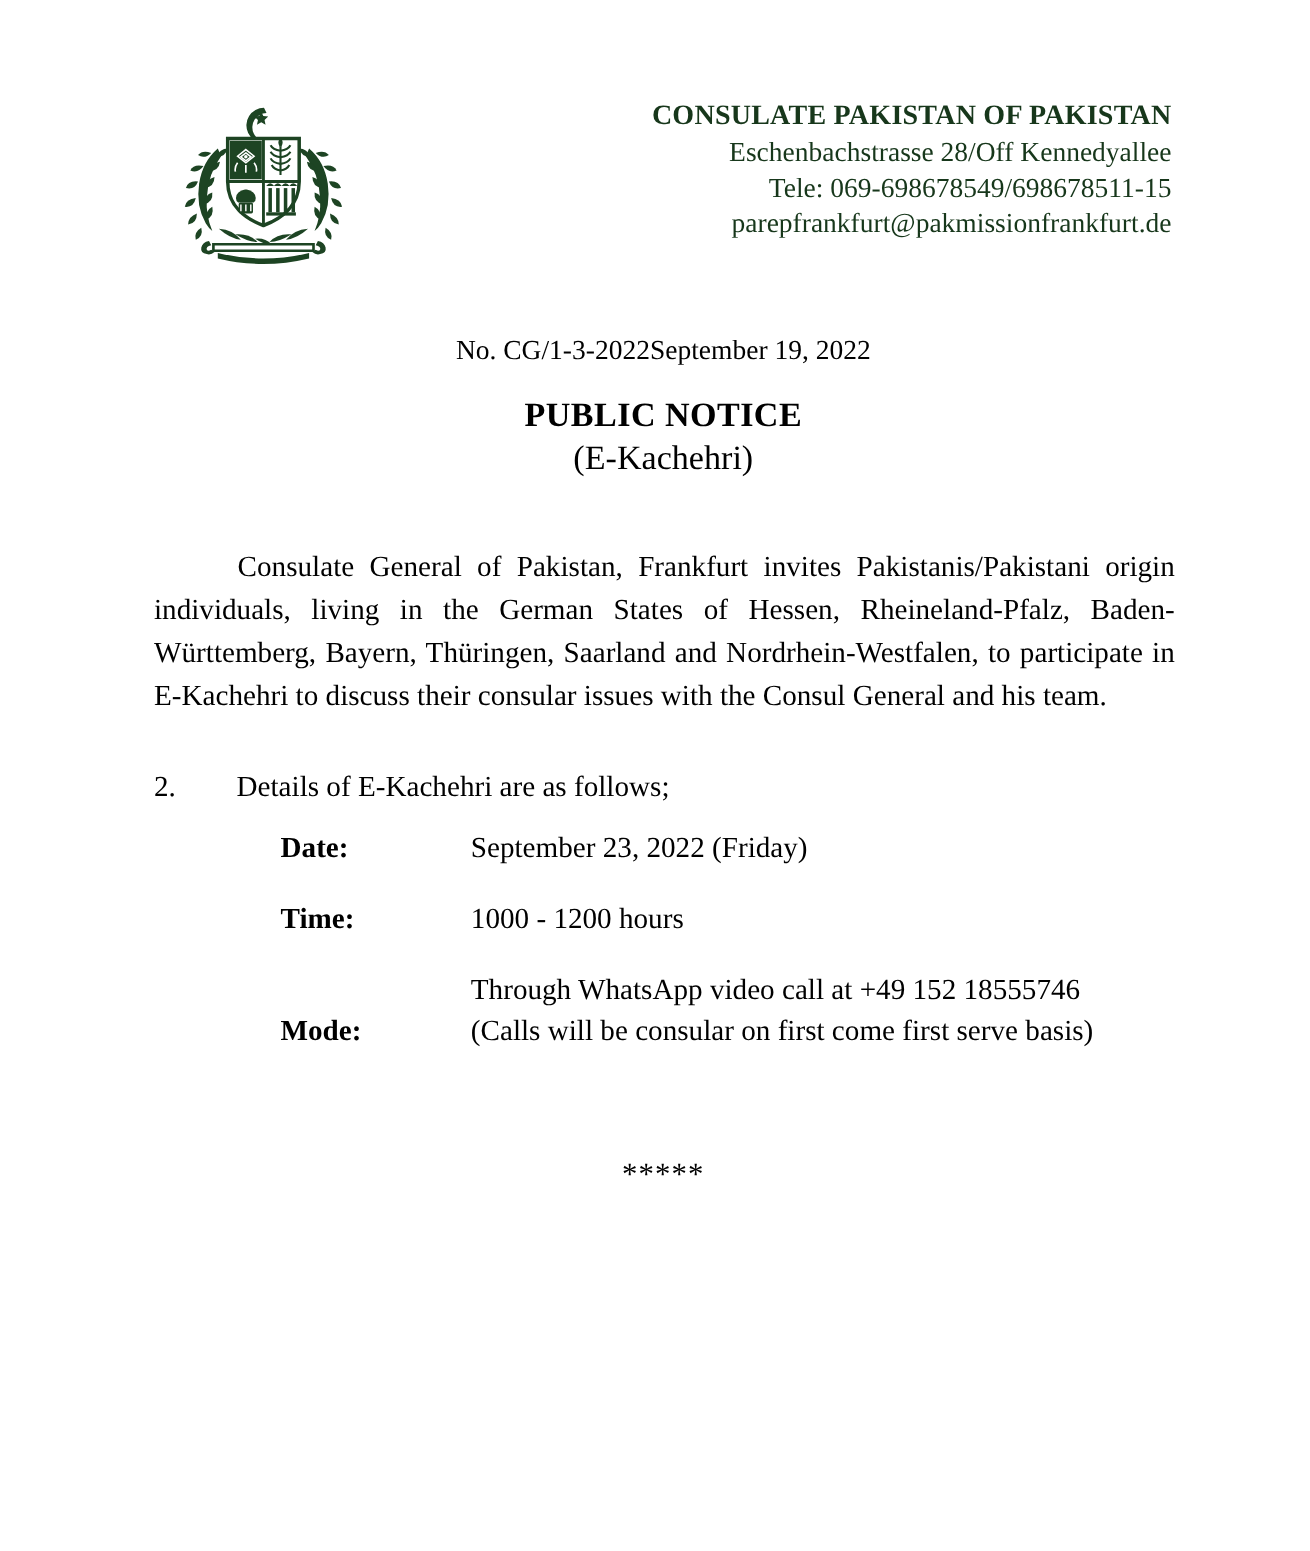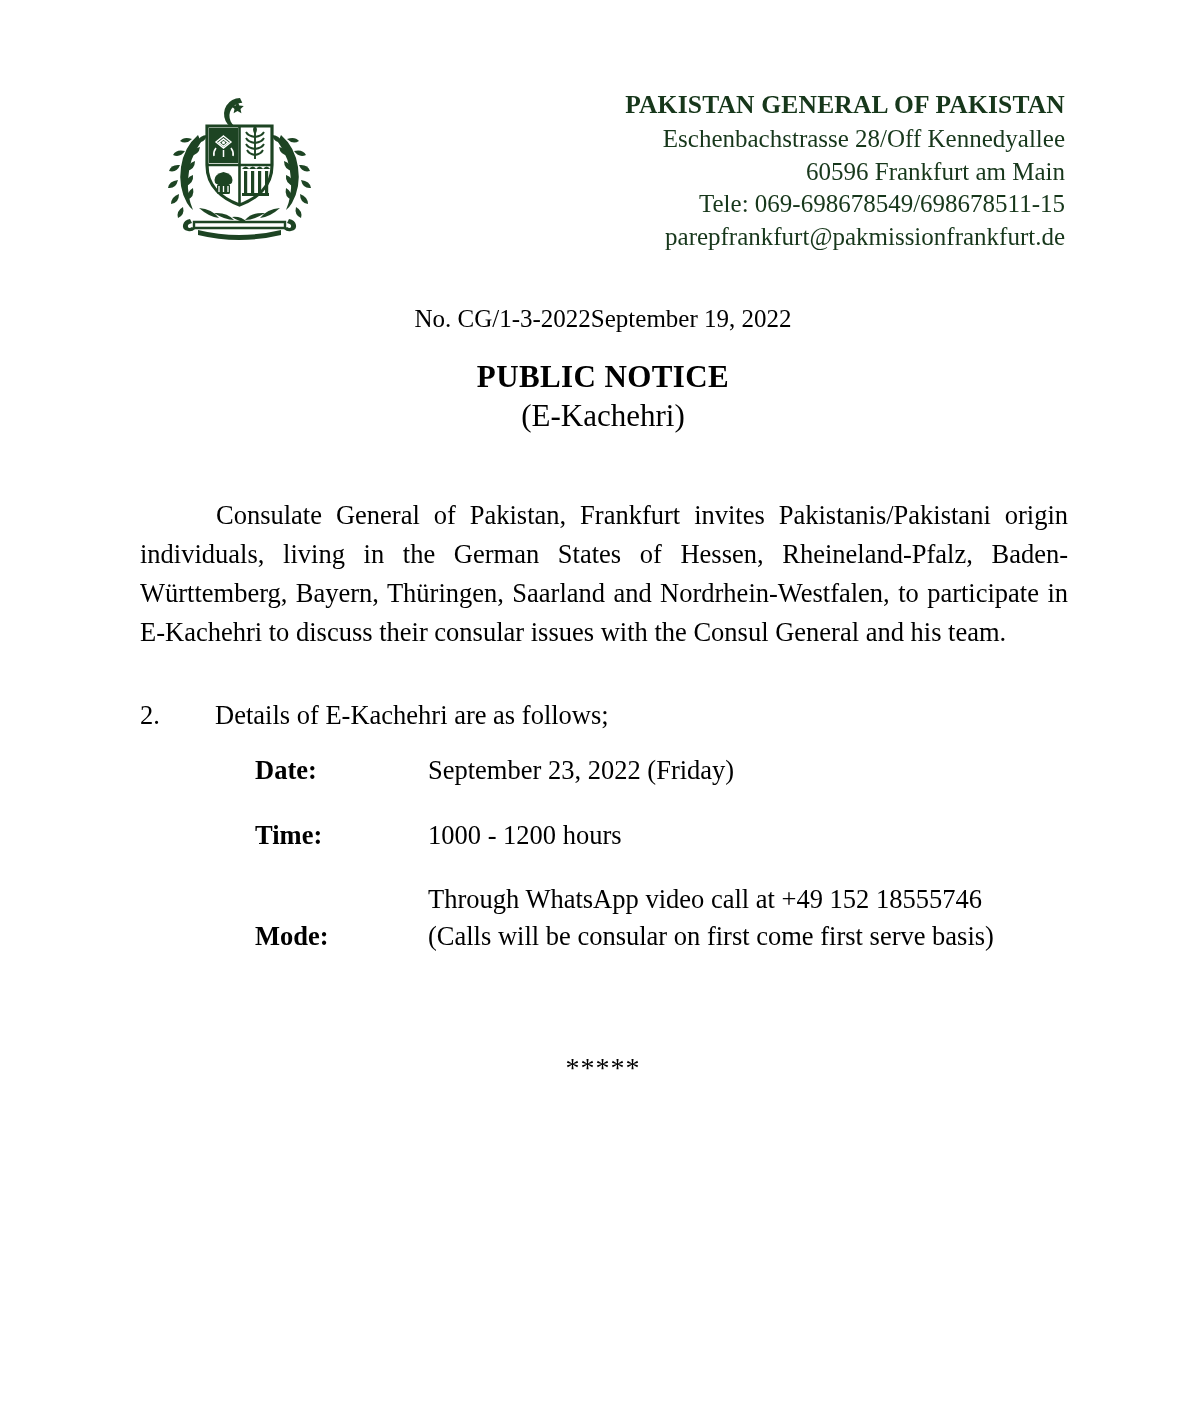--- a/index.html
+++ b/index.html
@@ -263,23 +263,22 @@
         <g fill="#1d4423">
           <path d="M38 124 q-6 1 -7 6 q-1 5 5 6 q4 1 7 -2 l-3 -2 q-3 2 -4 0 q-1 -3 4 -4 Z"></path>
           <path d="M137 124 q6 1 7 6 q1 5 -5 6 q-4 1 -7 -2 l3 -2 q3 2 4 0 q1 -3 -4 -4 Z"></path>
           <path d="M42 127 L133 127 L133 133 L42 133 Z" fill="none" stroke="#1d4423" stroke-width="2.4"></path>
           <path d="M46 135 q41 10 83 0 l0 5 q-42 10 -83 0 Z"></path>
         </g>
       </svg>
     </div>
 
     <div class="letterhead-text">
-      <div class="lh-title">PAKISTAN GENERAL OF PAKISTAN</div>
+      <div class="lh-title">CONSULATE PAKISTAN OF PAKISTAN</div>
       <div class="lh-line">Eschenbachstrasse 28/Off Kennedyallee</div>
-      <div class="lh-line">60596 Frankfurt am Main</div>
       <div class="lh-line">Tele: 069-698678549/698678511-15</div>
       <div class="lh-line">parepfrankfurt@pakmissionfrankfurt.de</div>
     </div>
   </div>
 
   <div class="refrow">
     <div>No. CG/1-3-2022</div>
     <div>September 19, 2022</div>
   </div>
 

